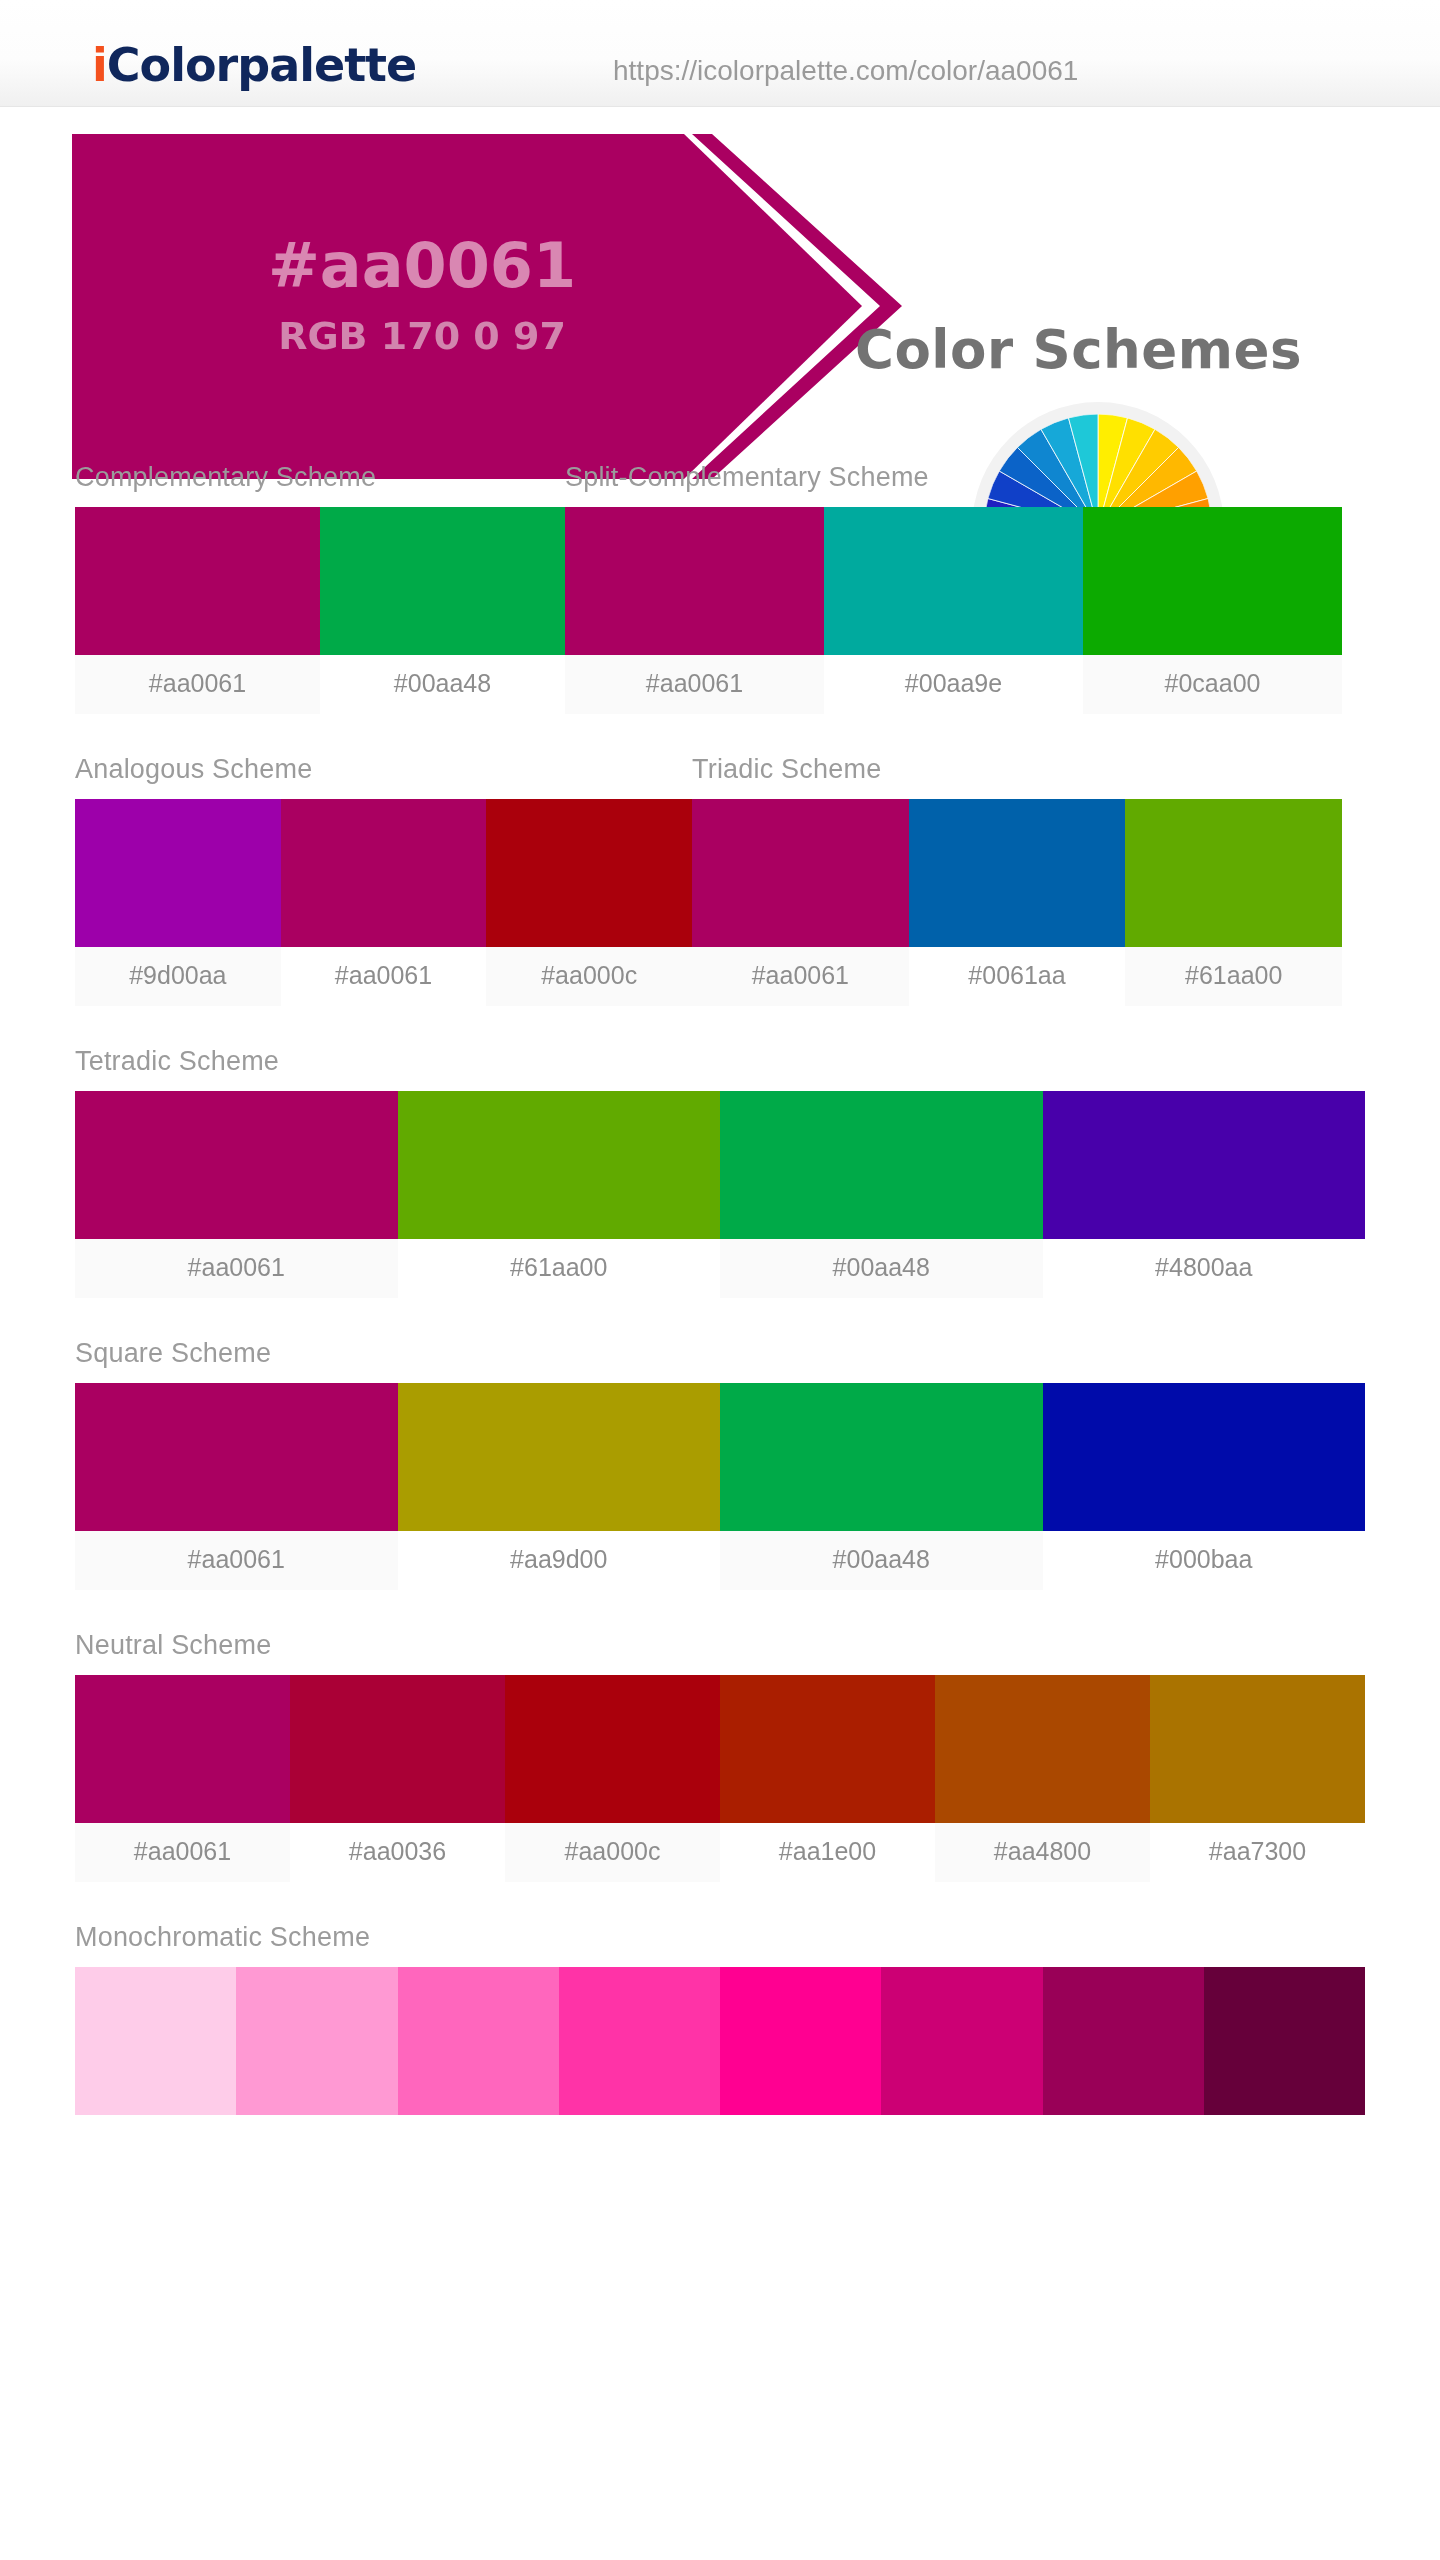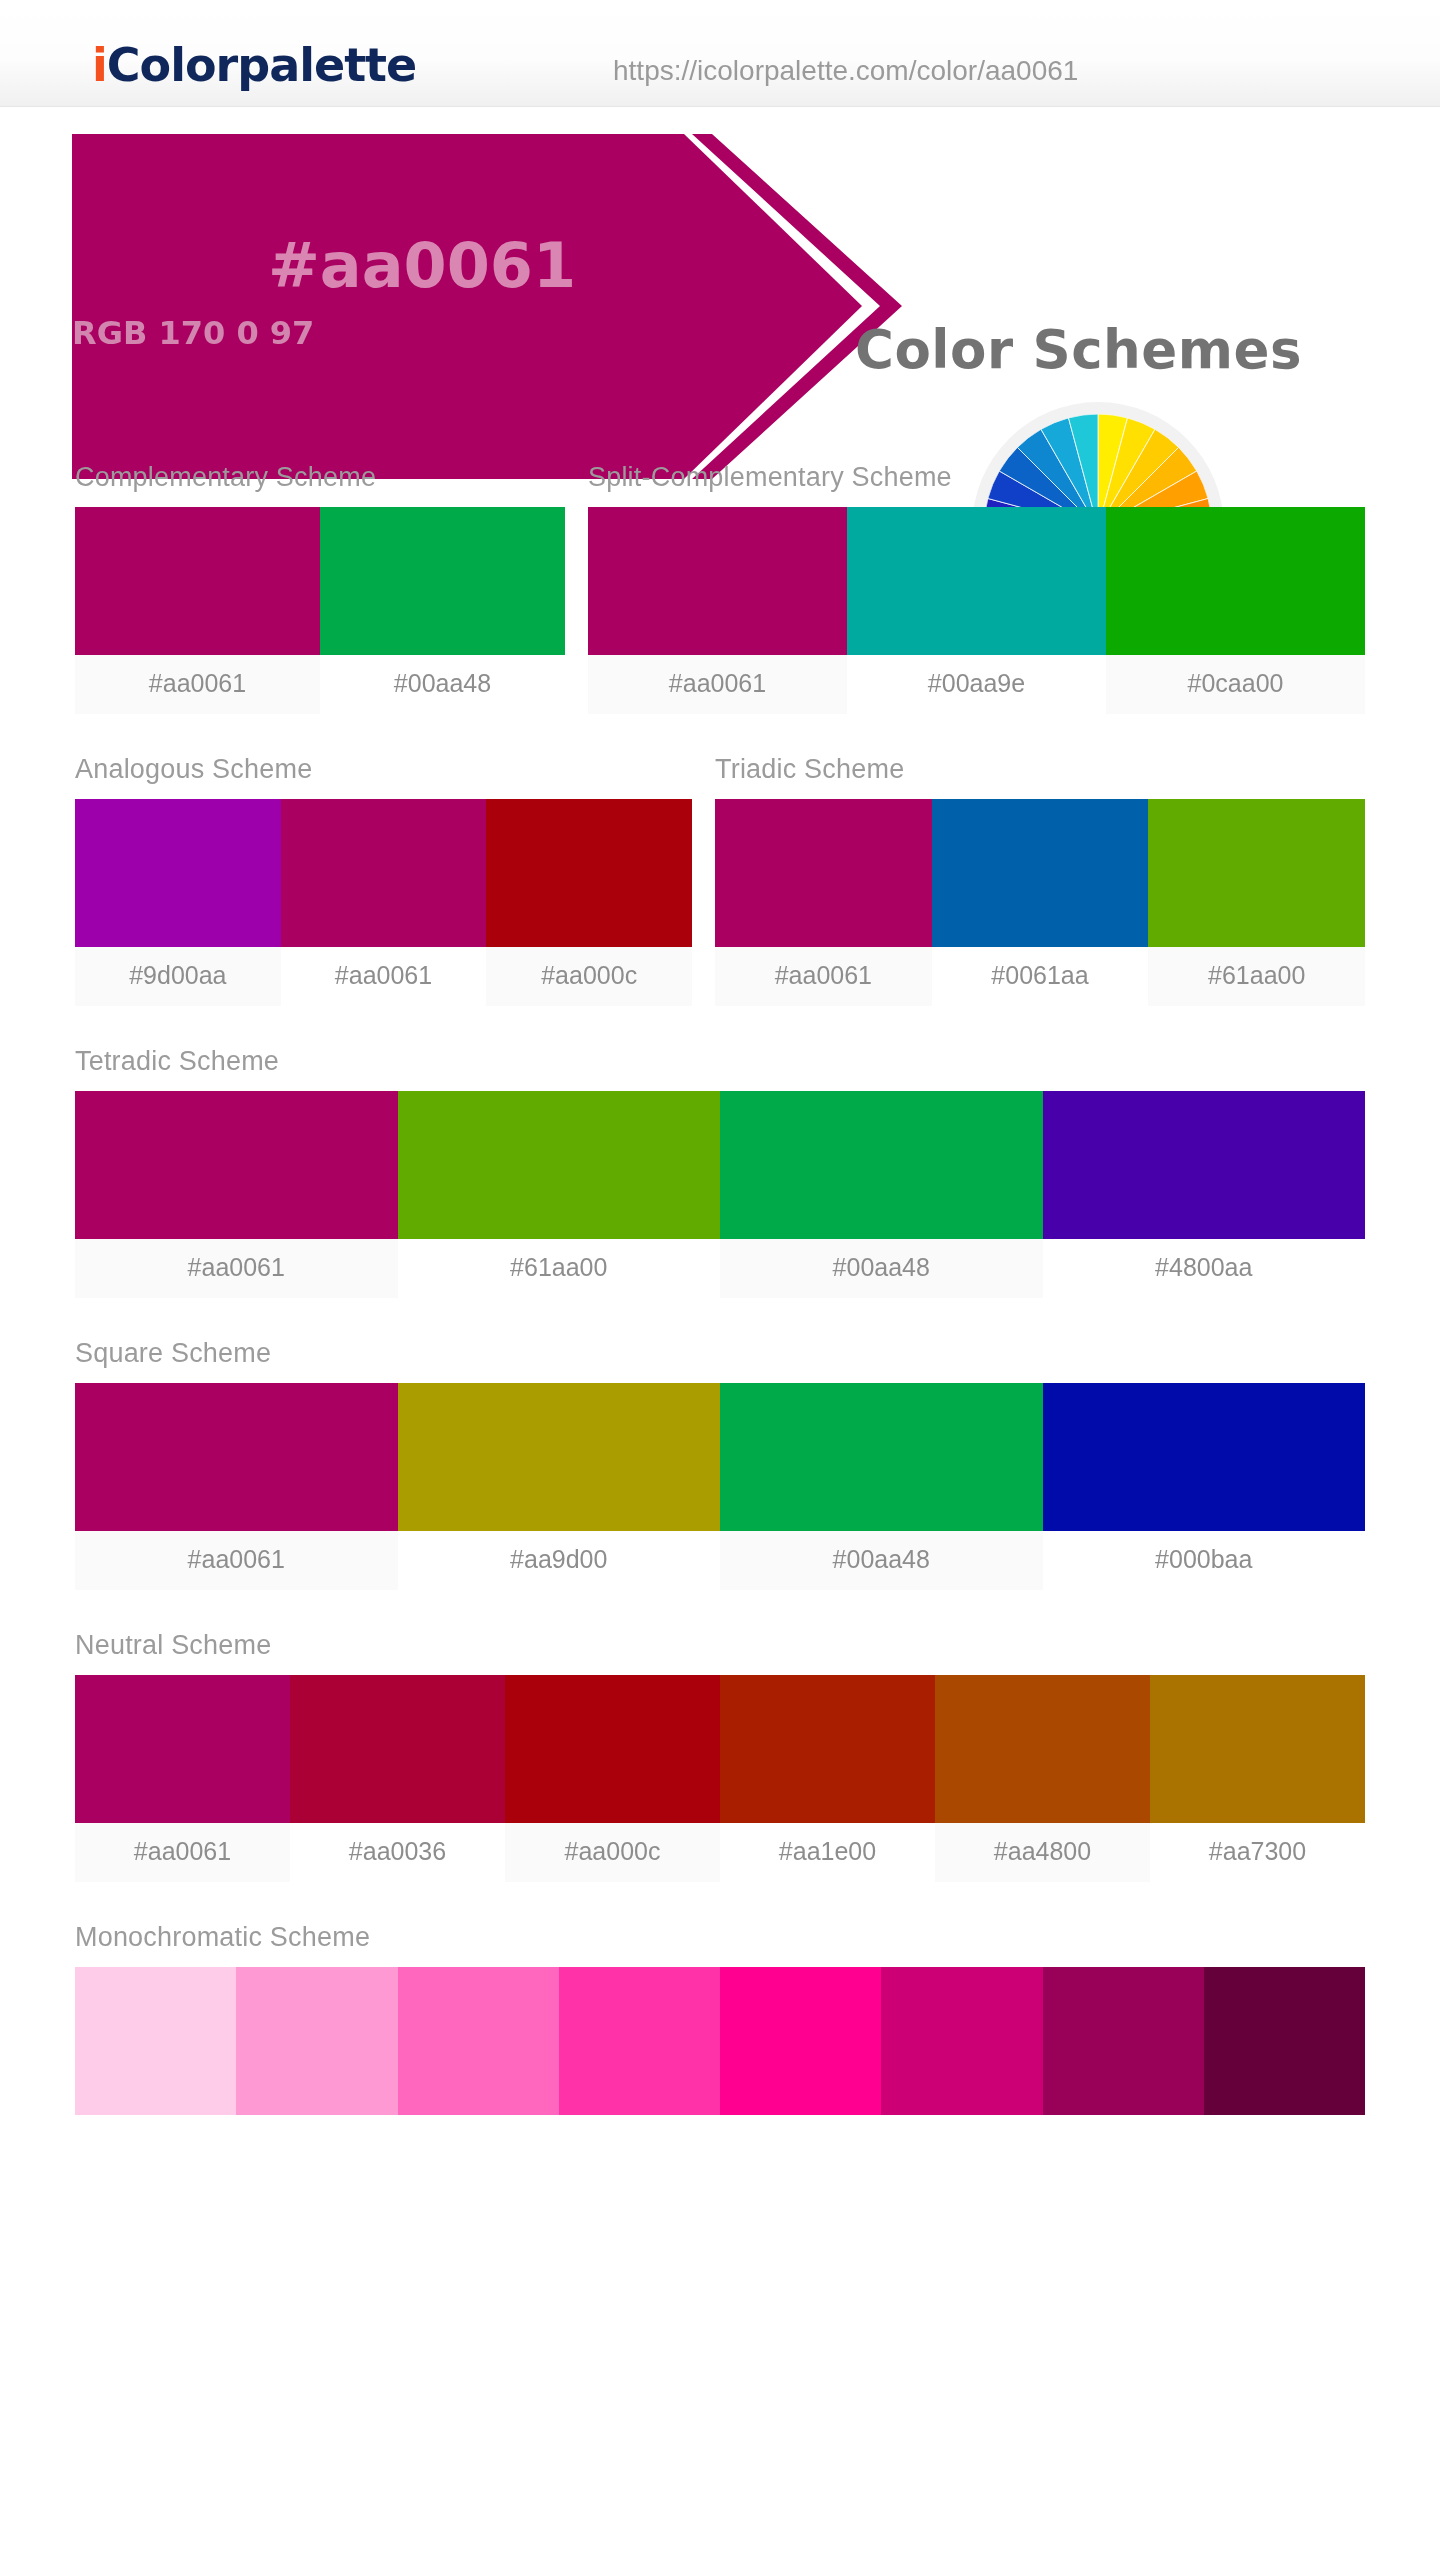--- a/index.html
+++ b/index.html
@@ -84,22 +84,22 @@
     color: #d987b2;
     font-family: "DejaVu Sans", sans-serif;
     letter-spacing: 0px;
   }
 
   .hero-rgb {
     position: absolute;
     left: 72px;
     top: 180px;
     width: 700px;
-    text-align: left;
-    font-size: 32px;
+    text-align: center;
+    font-size: 38px;
     font-weight: bold;
     color: #d285ae;
     font-family: "DejaVu Sans", sans-serif;
   }
 
   .schemes-title {
     position: absolute;
     left: 855px;
     top: 185px;
     font-size: 53px;
@@ -134,21 +134,20 @@
   .content {
     position: relative;
     width: 1440px;
     padding-top: 78px;
   }
 
   .scheme-row {
     display: flex;
     width: 1440px;
     padding: 0 75px;
-    gap: 23px;
   }
 
   .scheme-block { position: relative; }
 
   .scheme-label {
     font-size: 27px;
     color: #9b9b9b;
     font-family: "Liberation Sans", sans-serif;
     font-weight: 400;
     margin-bottom: 14px;

